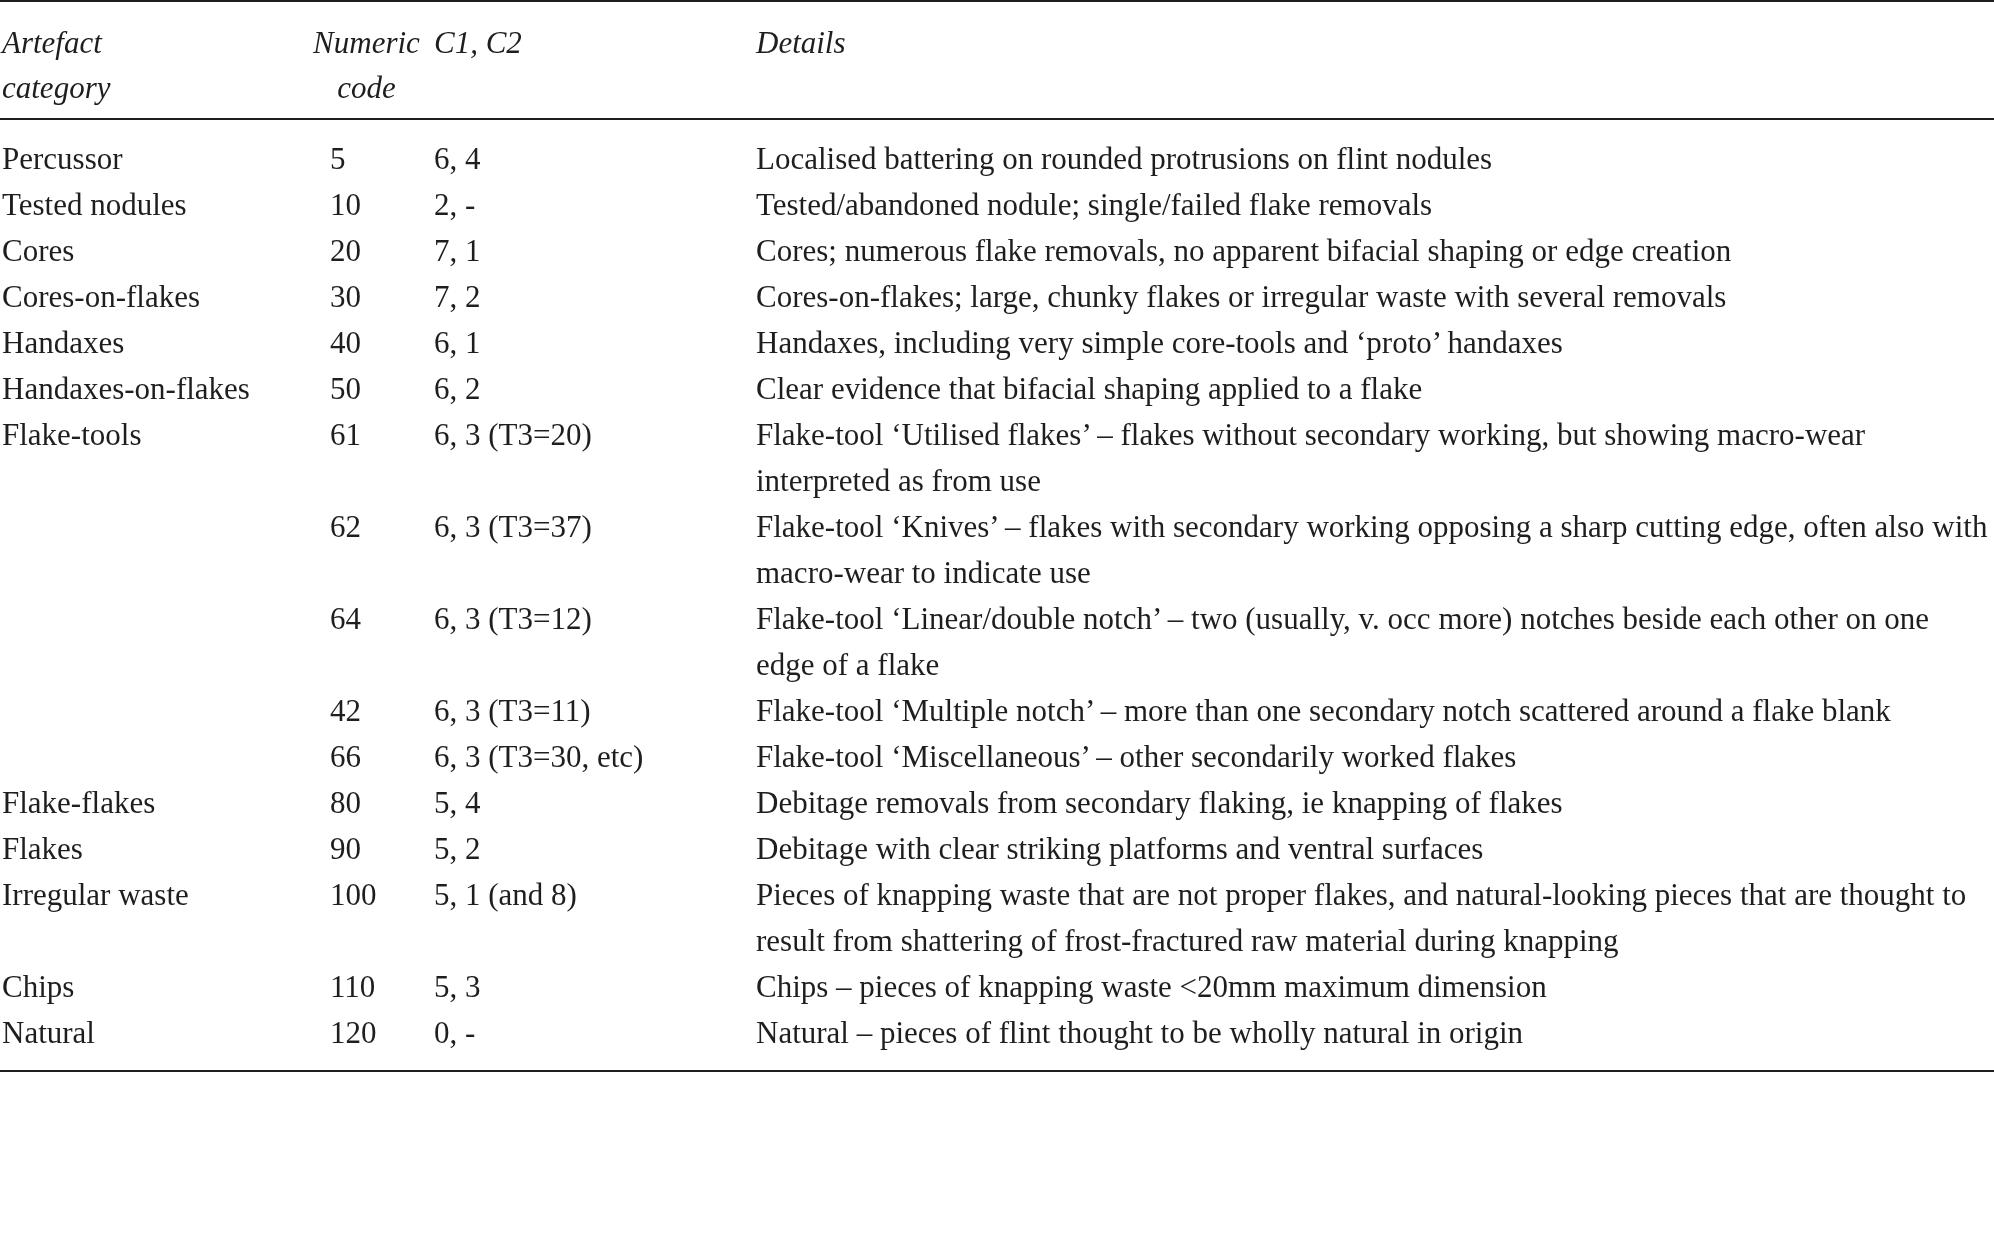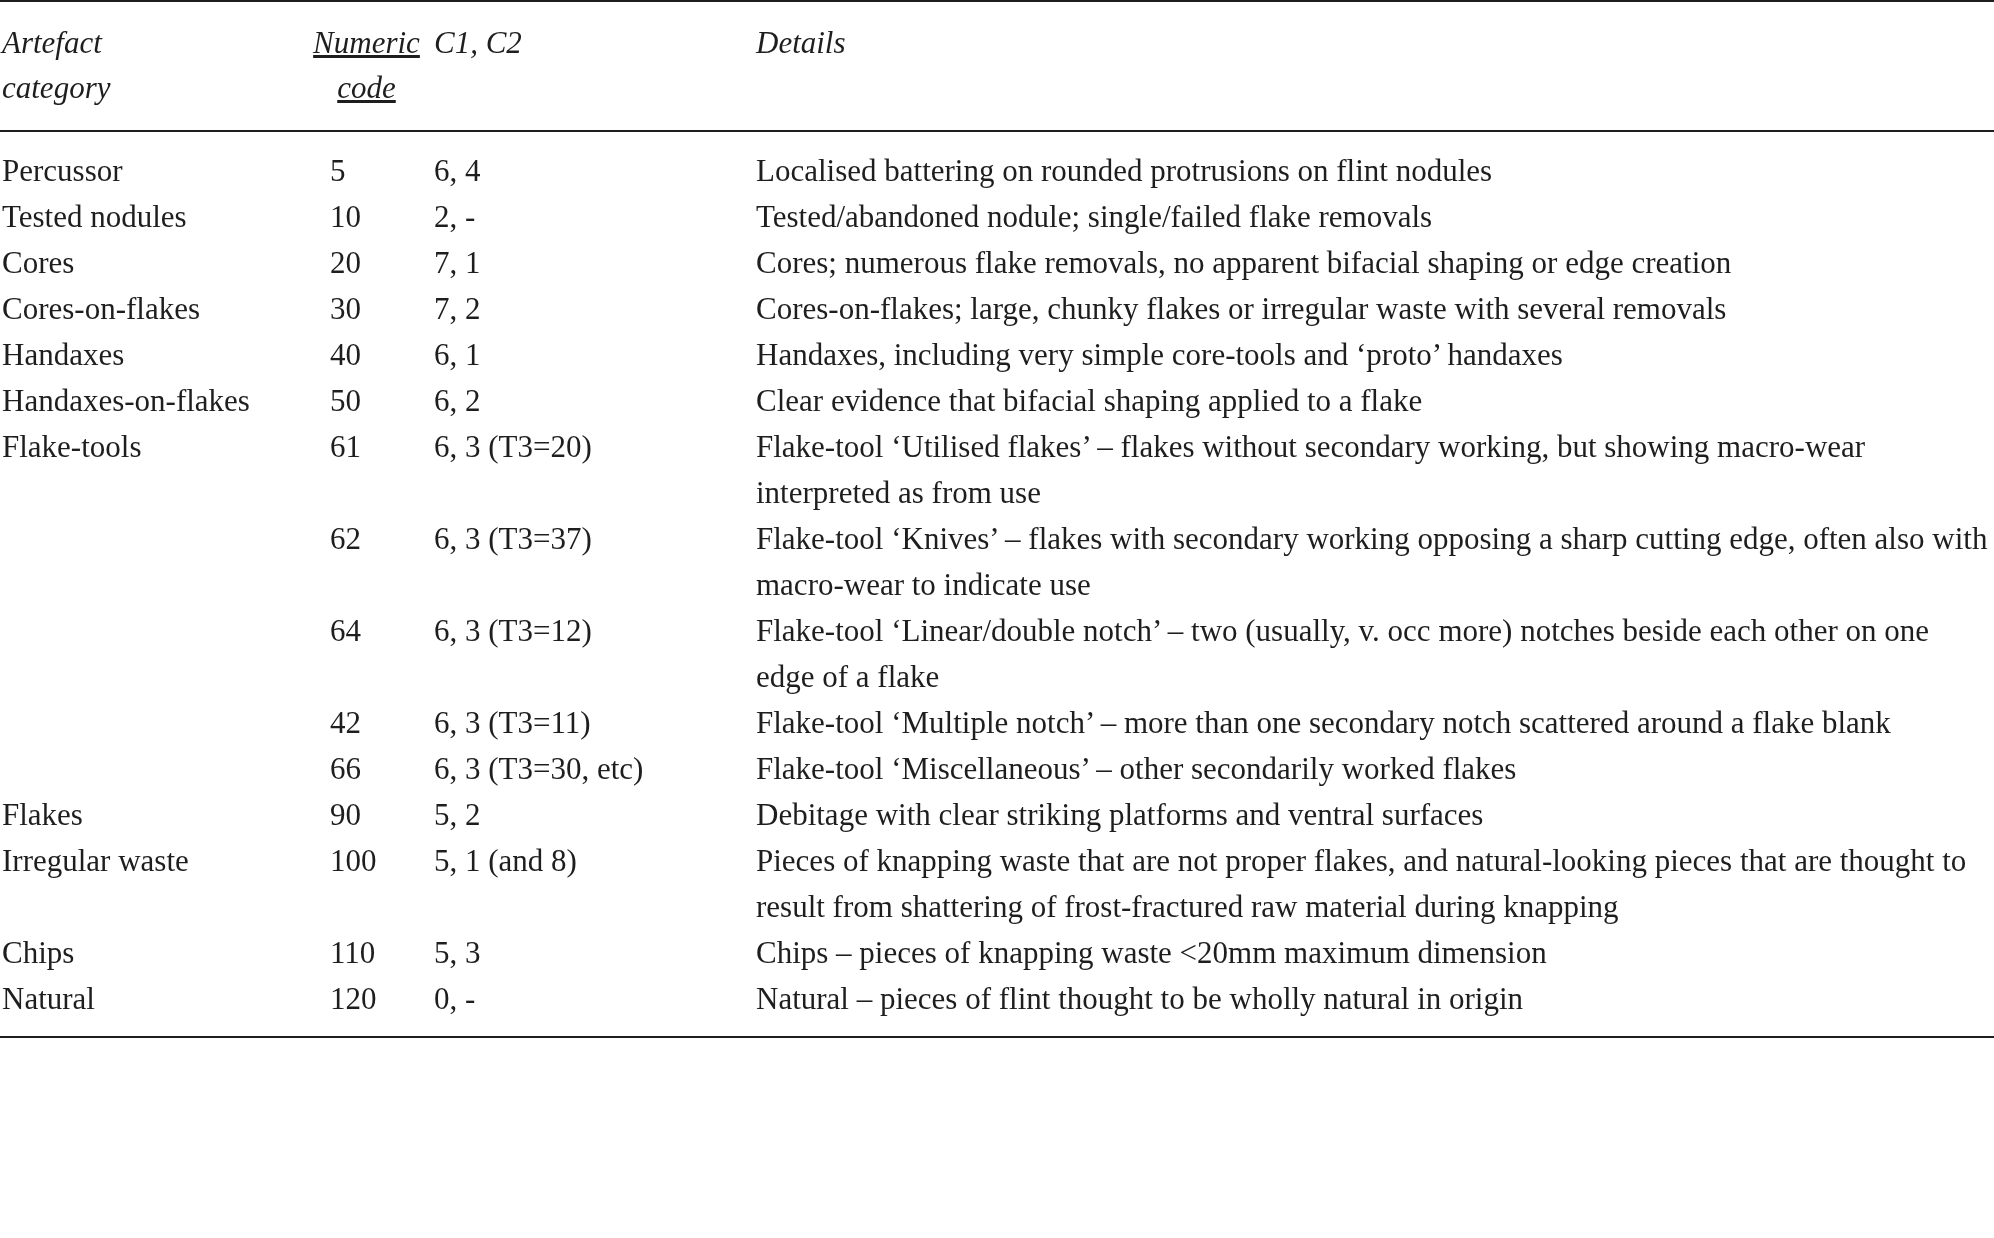--- a/index.html
+++ b/index.html
@@ -32,40 +32,40 @@
     table.artefacts thead tr.head-row {
       border-top: 2px solid #1e1e1e;
       border-bottom: 2.5px solid #1e1e1e;
     }
     table.artefacts thead th {
       font-style: italic;
       font-weight: normal;
       text-align: left;
       vertical-align: top;
       padding-top: 18px;
-      padding-bottom: 20px;
+      padding-bottom: 8px;
       line-height: 45px;
     }
     table.artefacts tbody tr.spacer td {
       height: 16px;
       padding: 0;
       line-height: 16px;
     }
     table.artefacts tbody td {
       vertical-align: top;
       padding: 0;
       white-space: normal;
     }
     table.artefacts tbody tr.last-spacer td {
       height: 14px;
       padding: 0;
       border-bottom: 2.5px solid #1e1e1e;
     }
     .col-cat { width: 300px; padding-left: 2px !important; }
-    .col-code { width: 134px; padding-left: 30px !important; box-sizing: border-box; text-decoration: underline; }
+    .col-code { width: 134px; padding-left: 30px !important; box-sizing: border-box; }
     .col-c12 { width: 322px; padding-left: 0 !important; }
     .col-det { width: auto; padding-right: 0 !important; }
     th.col-code { text-align: center !important; padding-left: 0 !important; }
     th.col-det, td.col-det { padding-left: 0; }
     td.col-code-cell { padding-left: 30px !important; }
   </style>
 </head>
 <body>
 
 <div class="page">
@@ -155,20 +155,26 @@
         <td>6, 3 (T3=11)</td>
         <td>Flake-tool ‘Multiple notch’  – more than one secondary notch scattered around a flake blank</td>
       </tr>
       <tr>
         <td class="col-cat"></td>
         <td class="col-code-cell">66</td>
         <td>6, 3 (T3=30, etc)</td>
         <td>Flake-tool ‘Miscellaneous’  – other secondarily worked flakes</td>
       </tr>
       <tr>
+        <td class="col-cat">Flake-flakes</td>
+        <td class="col-code-cell">80</td>
+        <td>5, 4</td>
+        <td>Debitage removals from secondary flaking, ie knapping of flakes</td>
+      </tr>
+      <tr>
         <td class="col-cat">Flakes</td>
         <td class="col-code-cell">90</td>
         <td>5, 2</td>
         <td>Debitage with clear striking platforms and ventral surfaces</td>
       </tr>
       <tr>
         <td class="col-cat">Irregular waste</td>
         <td class="col-code-cell">100</td>
         <td>5, 1 (and 8)</td>
         <td>Pieces of knapping waste that are not proper flakes, and natural-looking pieces that are thought to result from shattering of frost-fractured raw material during knapping</td>

